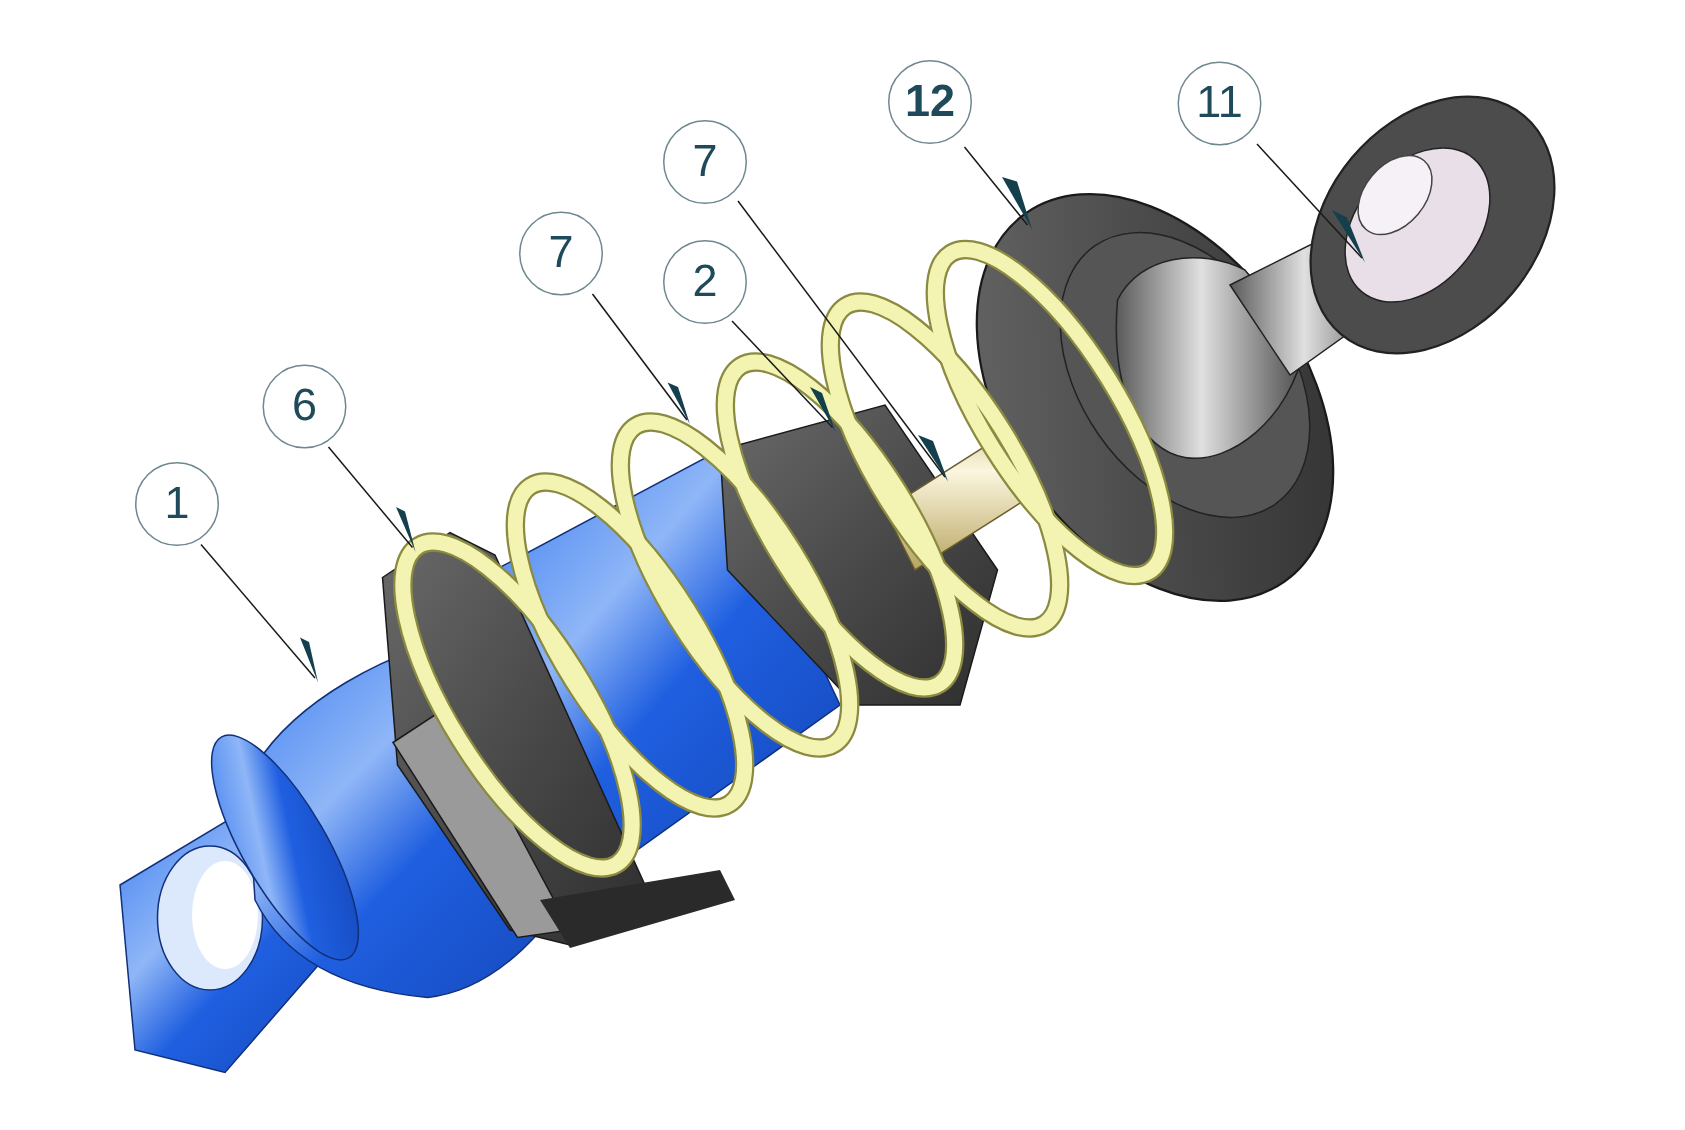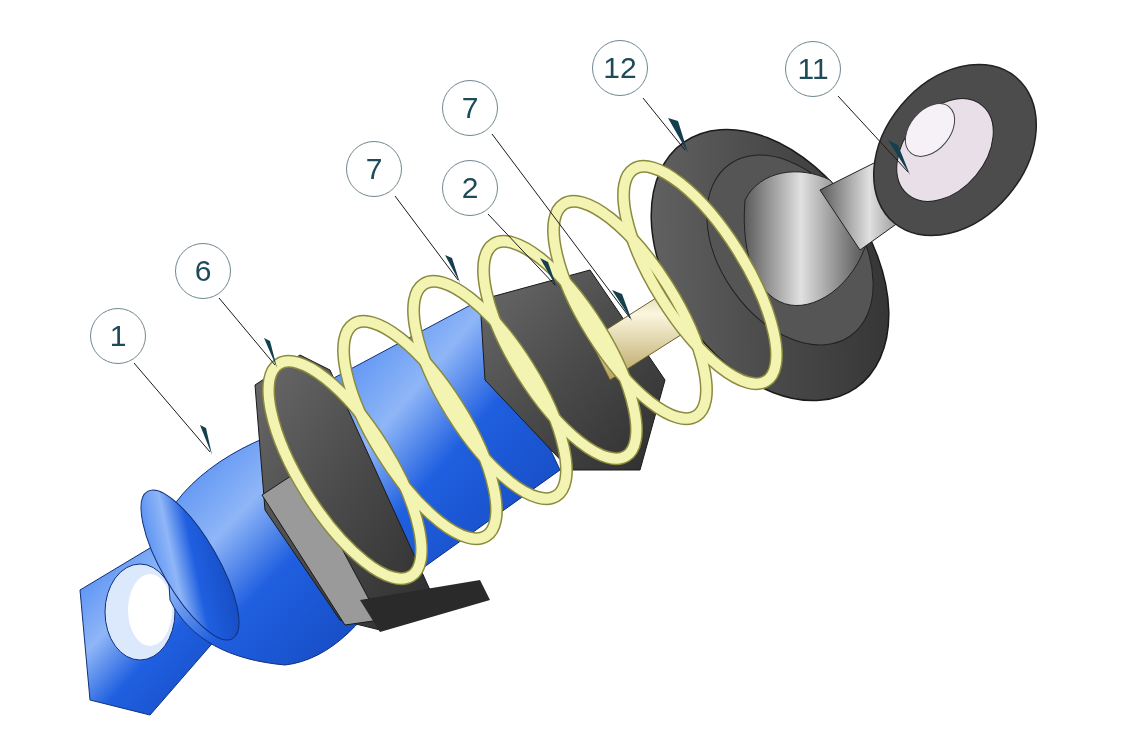--- a/index.html
+++ b/index.html
@@ -120,18 +120,18 @@
   </div>
 <div class="balloon" style="left:346px;top:141px;">
     <span>7</span>
   </div>
 <div class="balloon" style="left:442px;top:160px;">
     <span>2</span>
   </div>
 <div class="balloon" style="left:442px;top:80px;">
     <span>7</span>
   </div>
-<div class="balloon" style="left:592px;top:40px;">
+<div class="balloon" style="left:592px;top:40px;font-weight:bold;">
     <span>12</span>
   </div>
 <div class="balloon" style="left:785px;top:41px;">
     <span>11</span>
   </div>
 
 </body></html>

